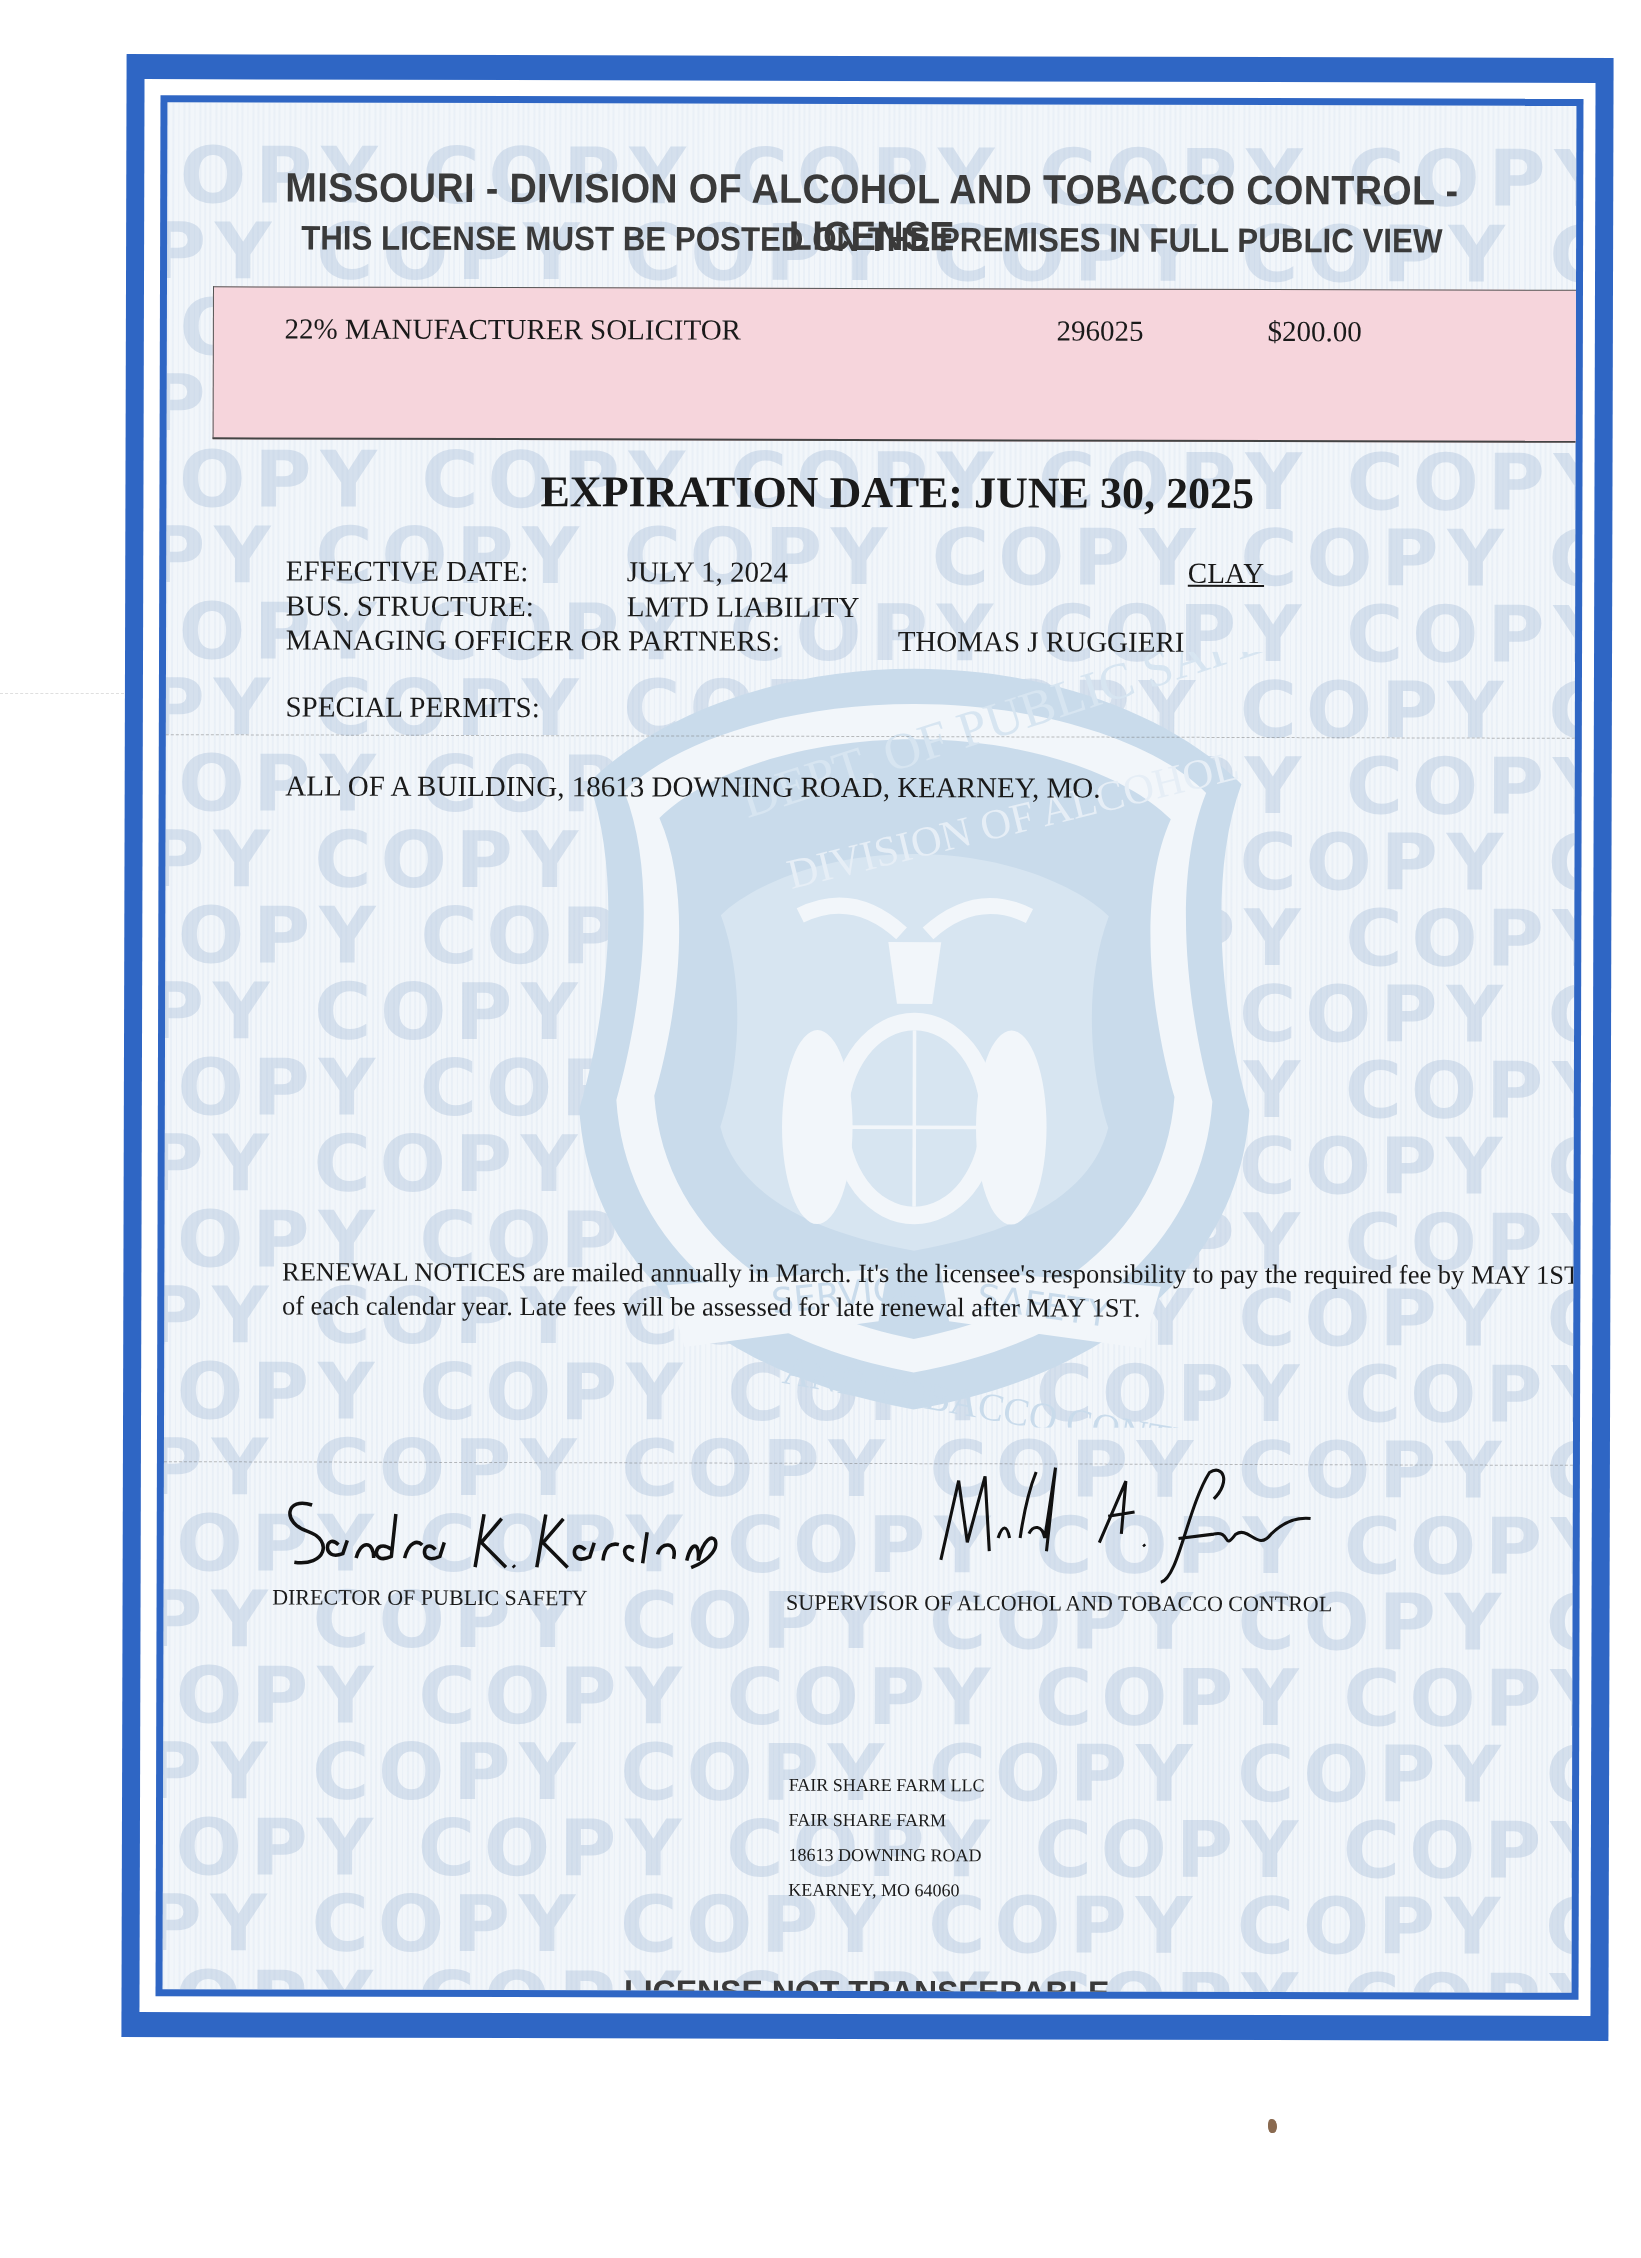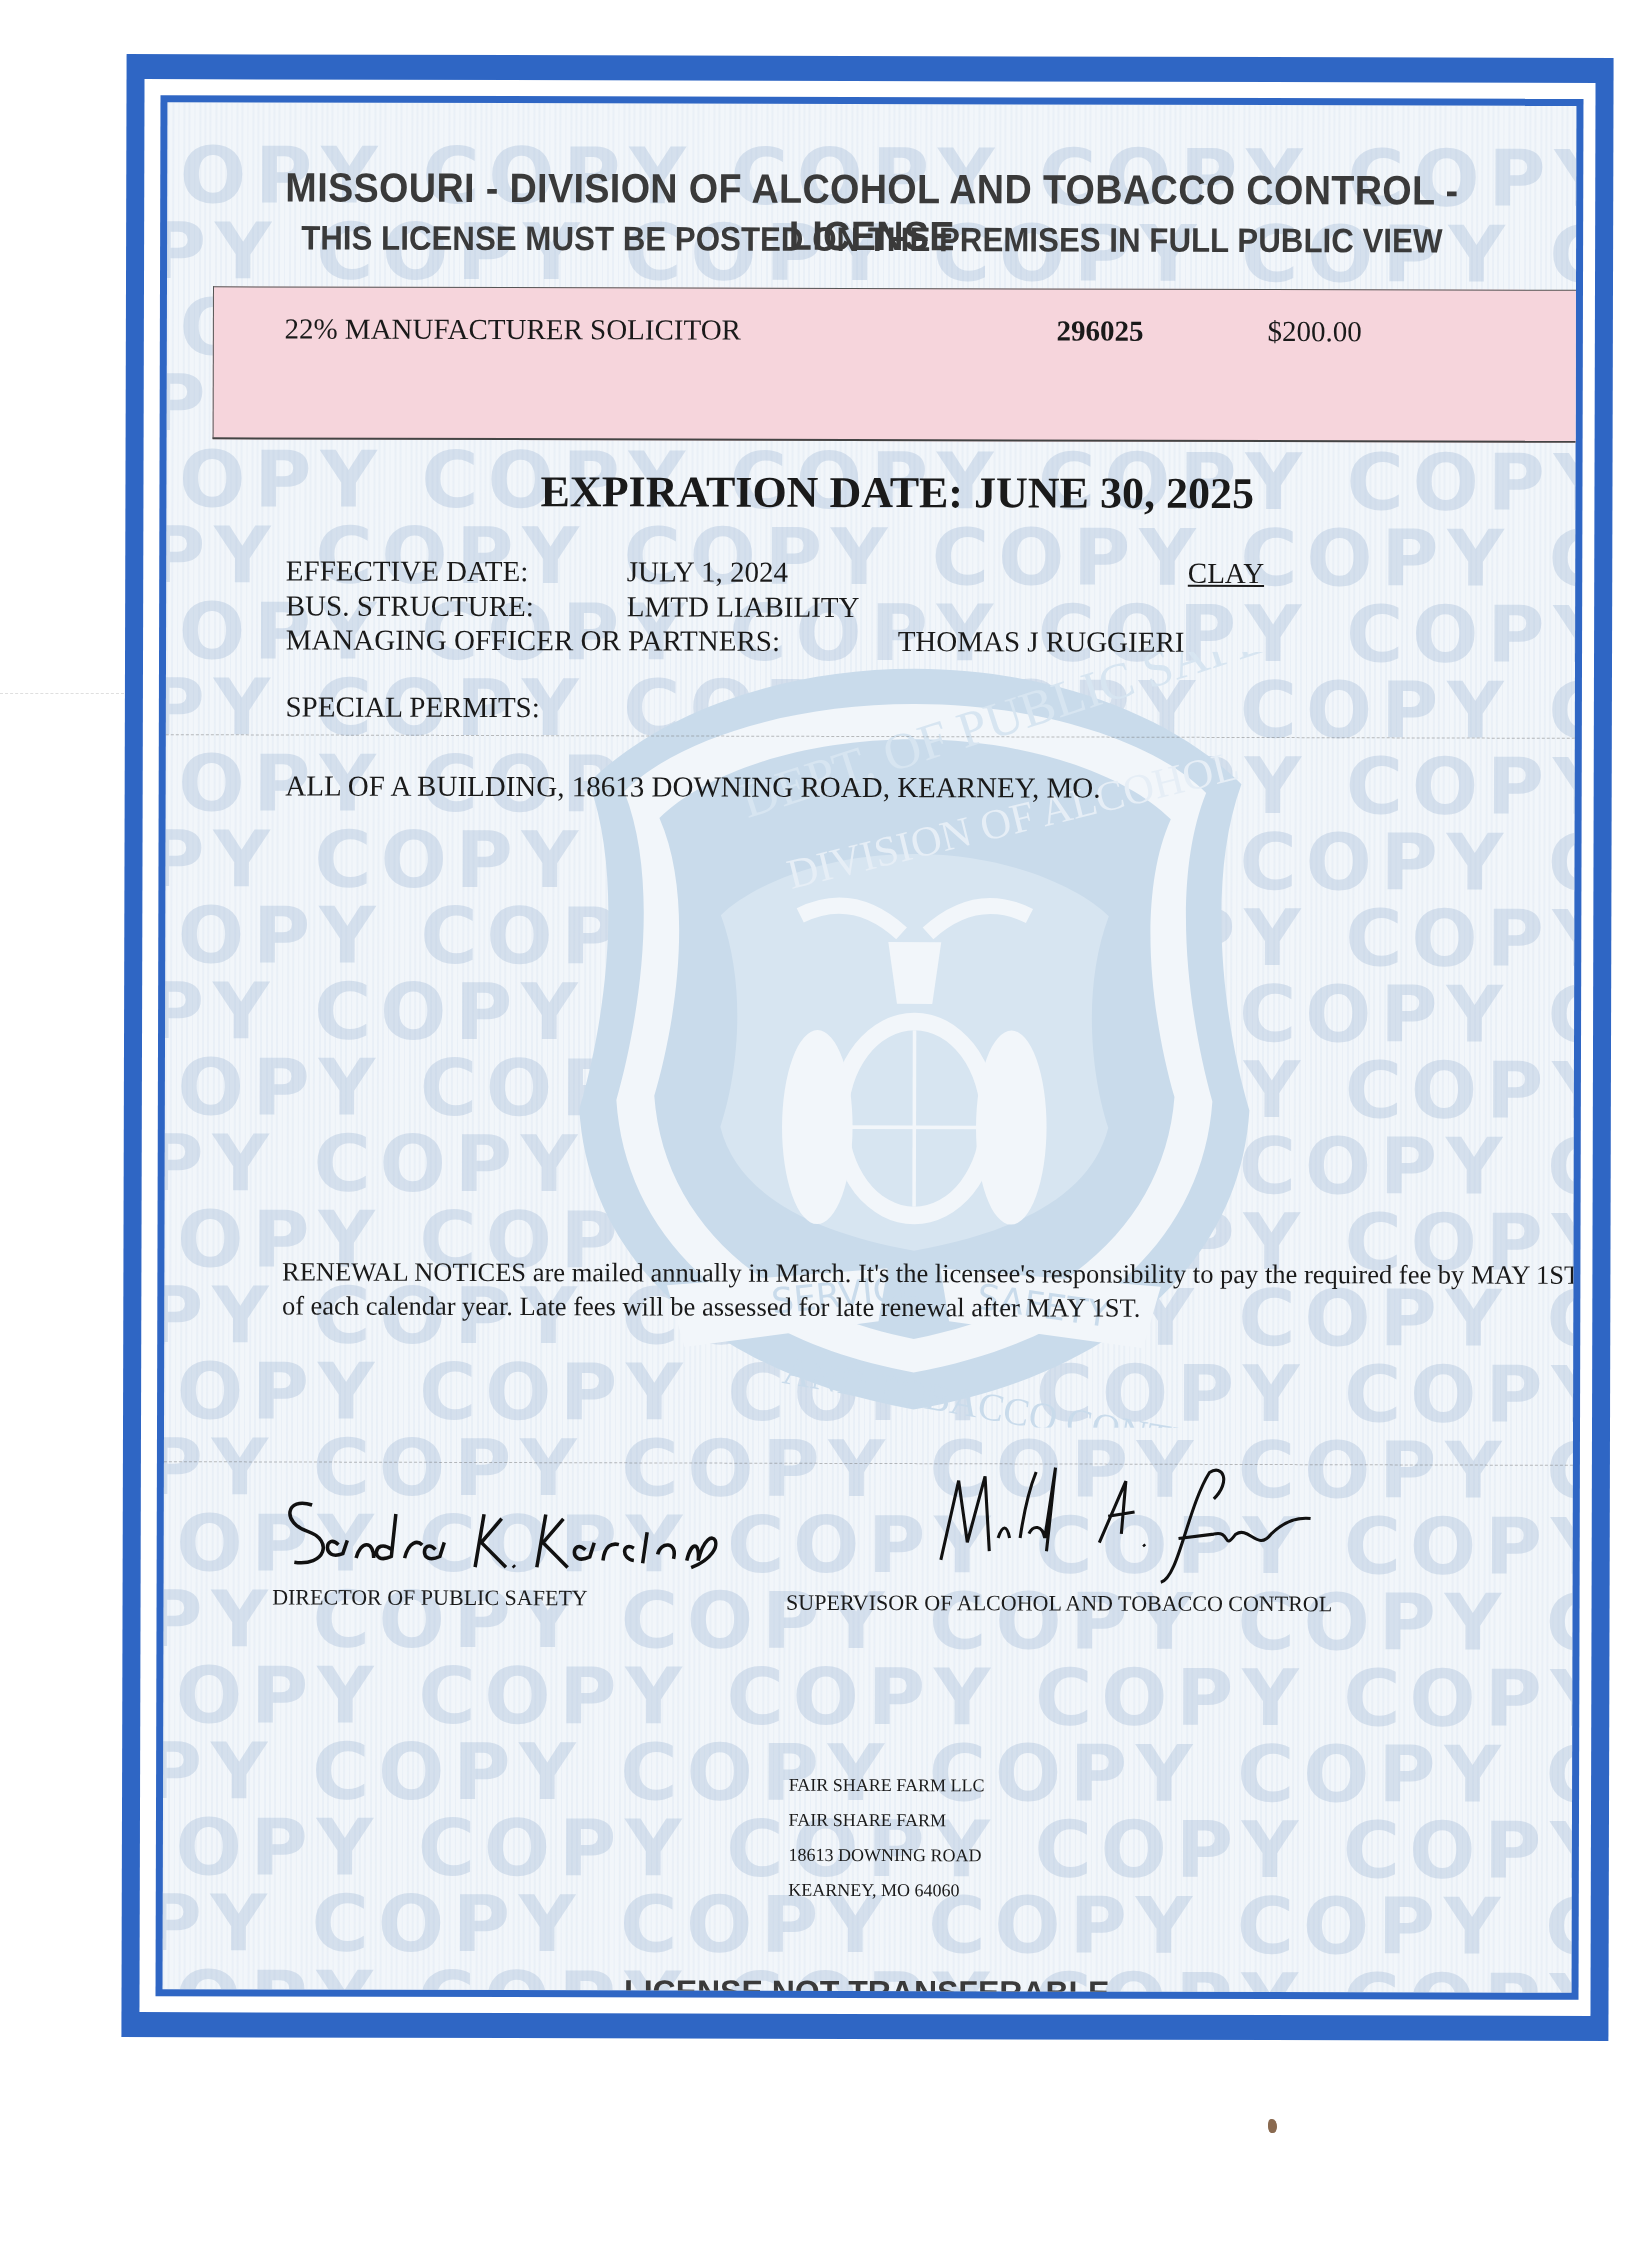--- a/index.html
+++ b/index.html
@@ -43,21 +43,21 @@
     position:absolute; left:0; right:0; top:116px; text-align:center;
     font-family:"Liberation Sans", sans-serif; font-weight:bold; font-size:34px;
     color:#3a3a3a; transform:scaleX(0.92);
   }
   .license-box {
     position:absolute; left:46px; top:184px; width:1378px; height:150px;
     background:#f6d5dc; border:1.8px solid #555; border-bottom:2.6px solid #444;
   }
   .license-box span { position:absolute; top:25px; font-size:29px; }
   .lic-type { left:71px; }
-  .lic-number { left:843px;font-weight:bold; }
+  .lic-number { left:843px; }
   .lic-fee { left:1054px;text-align:right; }
   .expiration {
     position:absolute; left:0; right:0; top:363px; text-align:center;
     font-size:44px; font-weight:bold; color:#1a1a1a; padding-left:53px;
   }
   .field-row { position:absolute; font-size:29px; white-space:nowrap; }
   .sig-label { position:absolute; font-size:22px; white-space:nowrap; }
   .renewal { position:absolute; left:118px; top:1152px; width:1323px; font-size:26.5px; line-height:34px; }
   .addr { position:absolute; left:626px; top:1664px; font-size:18px; line-height:35px; }
   .not-transferable {

